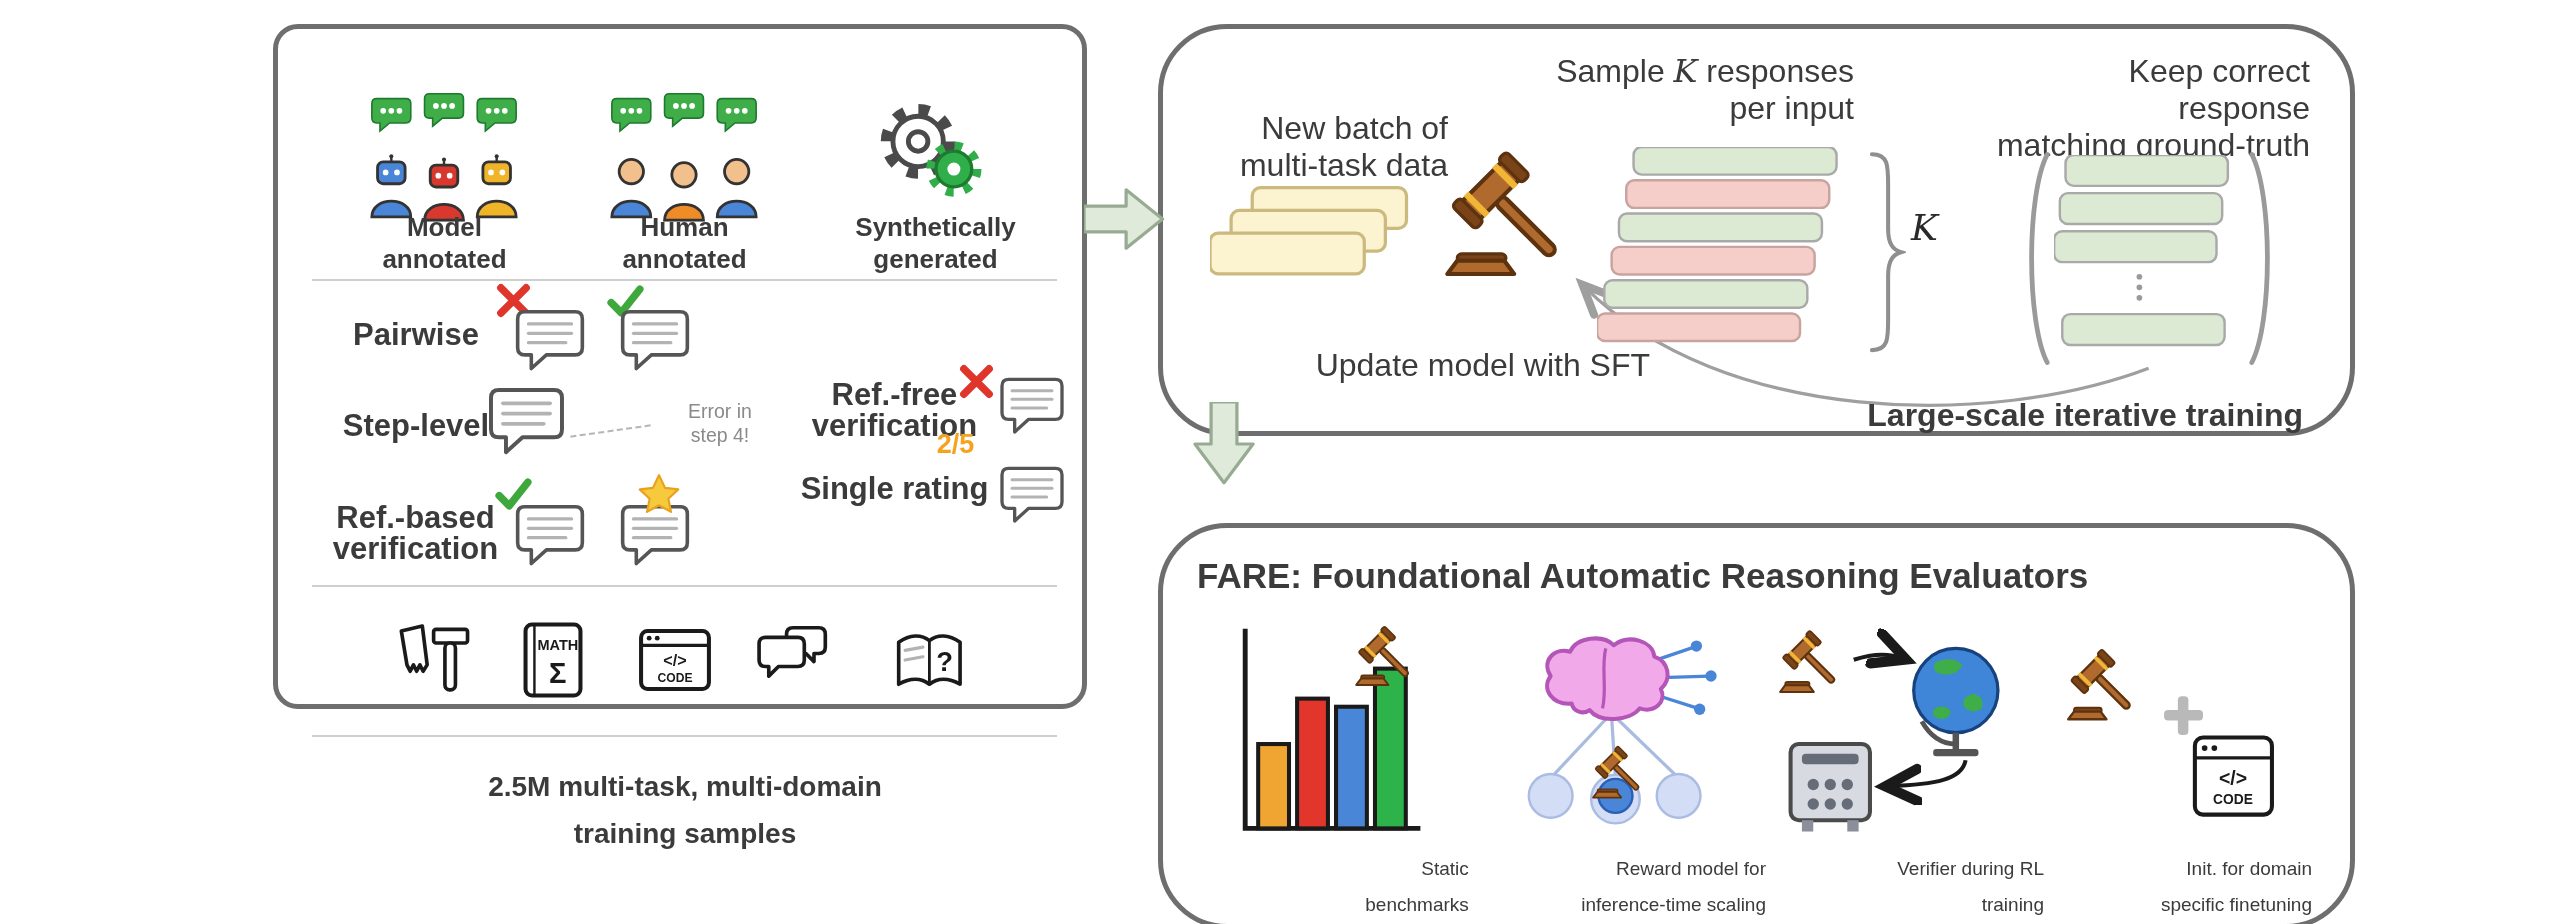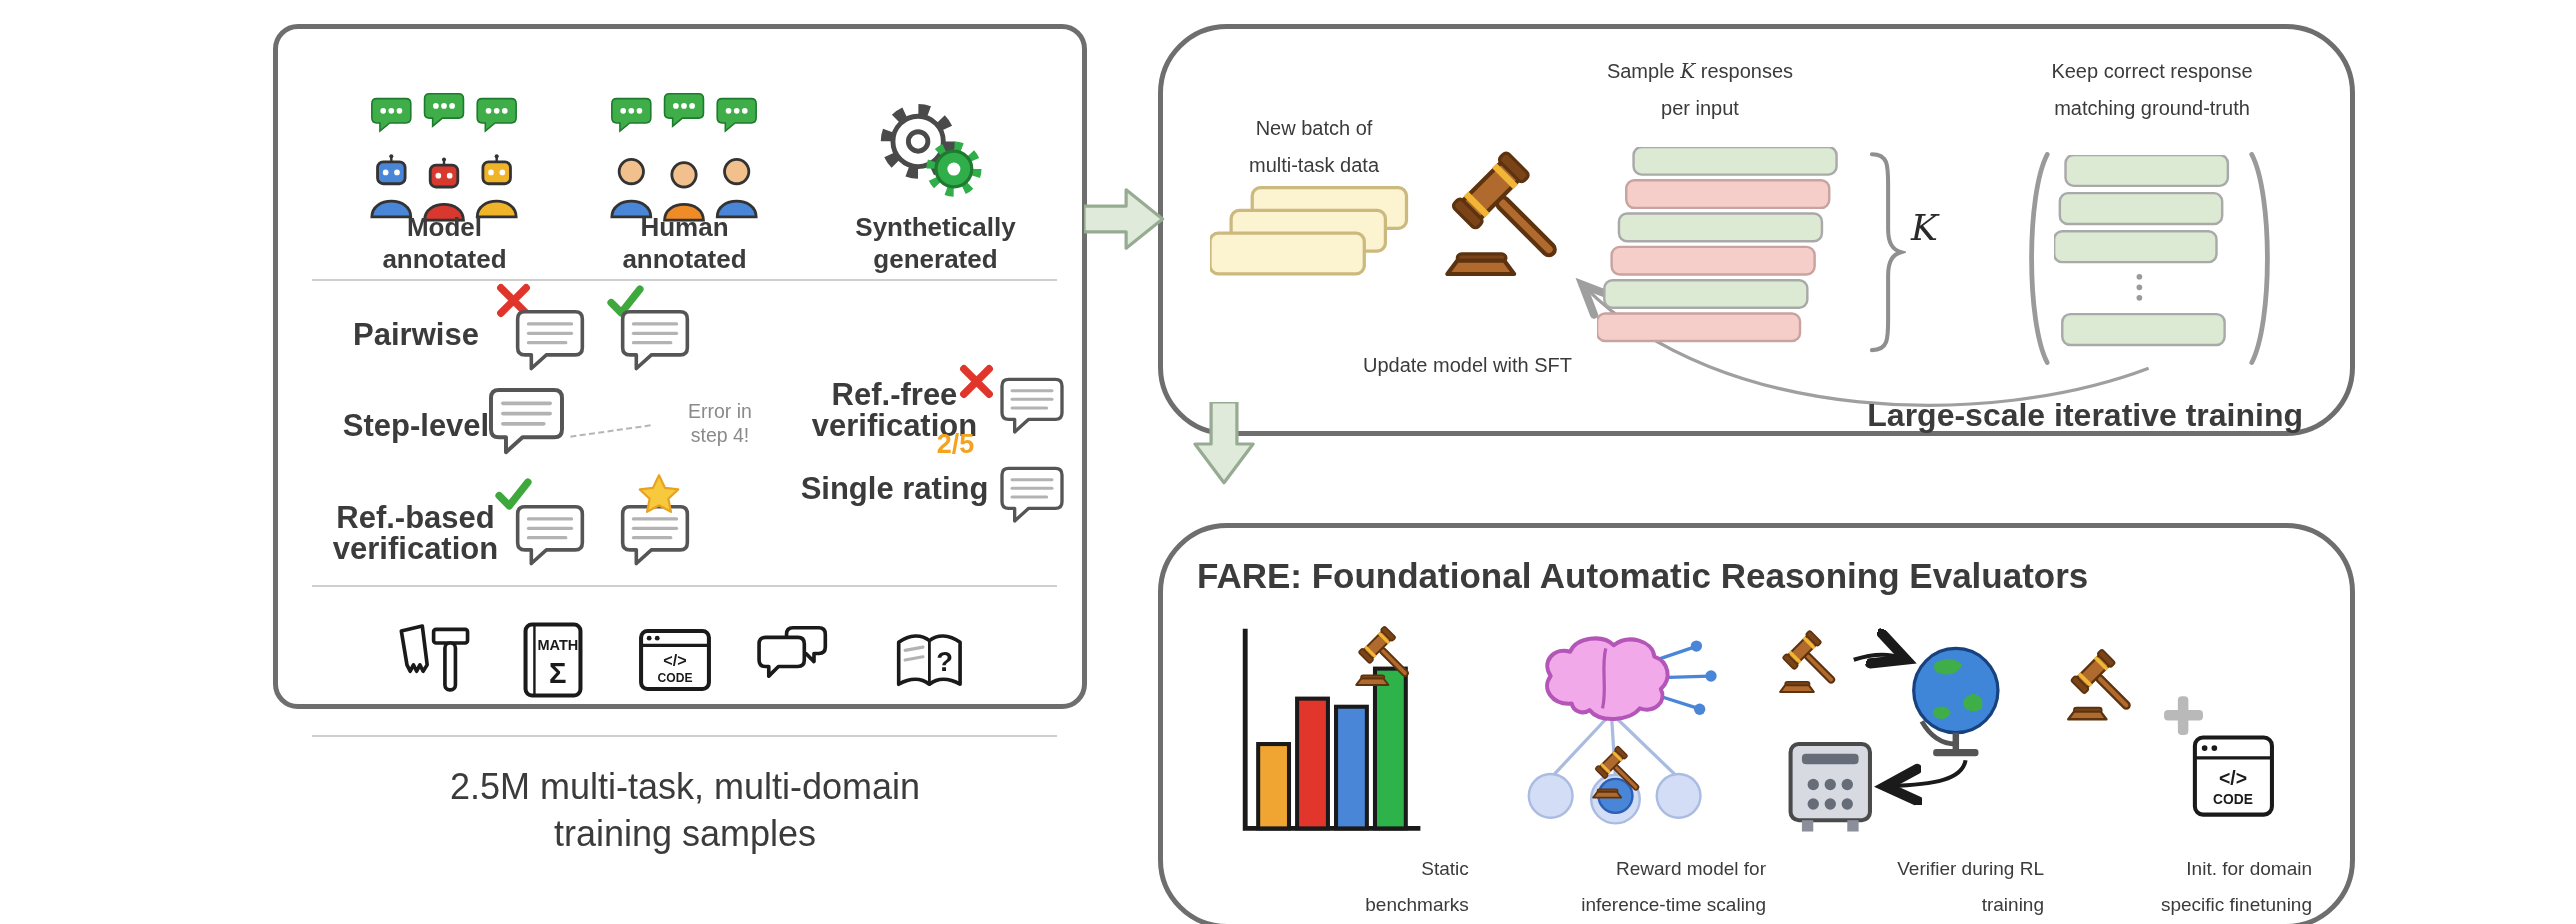--- a/index.html
+++ b/index.html
@@ -8,24 +8,24 @@
   .abs{position:absolute;}
   .panel{position:absolute;box-sizing:border-box;background:#fff;border:5.7px solid #6e6e6e;}
   #left-panel{left:273px;top:24px;width:814px;height:685px;border-radius:25px;}
   #train-panel{left:1158px;top:24px;width:1197px;height:412px;border-radius:69px;}
   #fare-panel{left:1158px;top:475px;width:1197px;height:406px;border-radius:69px;margin-top:48px;}
   .lbl{color:#3b3b3b;}
   .src-label{width:227px;text-align:center;font-size:26px;line-height:32px;font-weight:700;}
   .task-label{text-align:center;font-size:31px;line-height:31px;font-weight:600;}
   .item-label{width:292px;text-align:right;font-size:19px;line-height:36px;font-weight:500;}
   .divider{position:absolute;left:34px;width:745px;height:2.4px;background:#cfcfcf;}
-  .caption{font-weight:400;font-size:36px;line-height:47px;text-align:center;}
+  .caption{font-weight:700;font-size:28px;line-height:47px;text-align:center;}
   .note{color:#8a8a8a;font-size:19.5px;line-height:24px;text-align:center;}
   .rating{color:#f5a31f;font-weight:700;font-size:27px;text-align:center;}
-  .tr-label{font-size:20px;line-height:37px;font-weight:500;text-align:center;}
+  .tr-label{font-size:32px;line-height:37px;font-weight:500;text-align:right;}
   i.mathvar{font-family:"DejaVu Serif","Liberation Serif",serif;font-style:italic;}
   .panel-title{font-weight:700;font-size:32px;}
   svg text{font-family:"Liberation Sans","DejaVu Sans",sans-serif;}
 </style>
 </head>
 <body>
 
 <div class="canvas">
 
   <svg width="0" height="0" style="position:absolute" aria-hidden="true">

